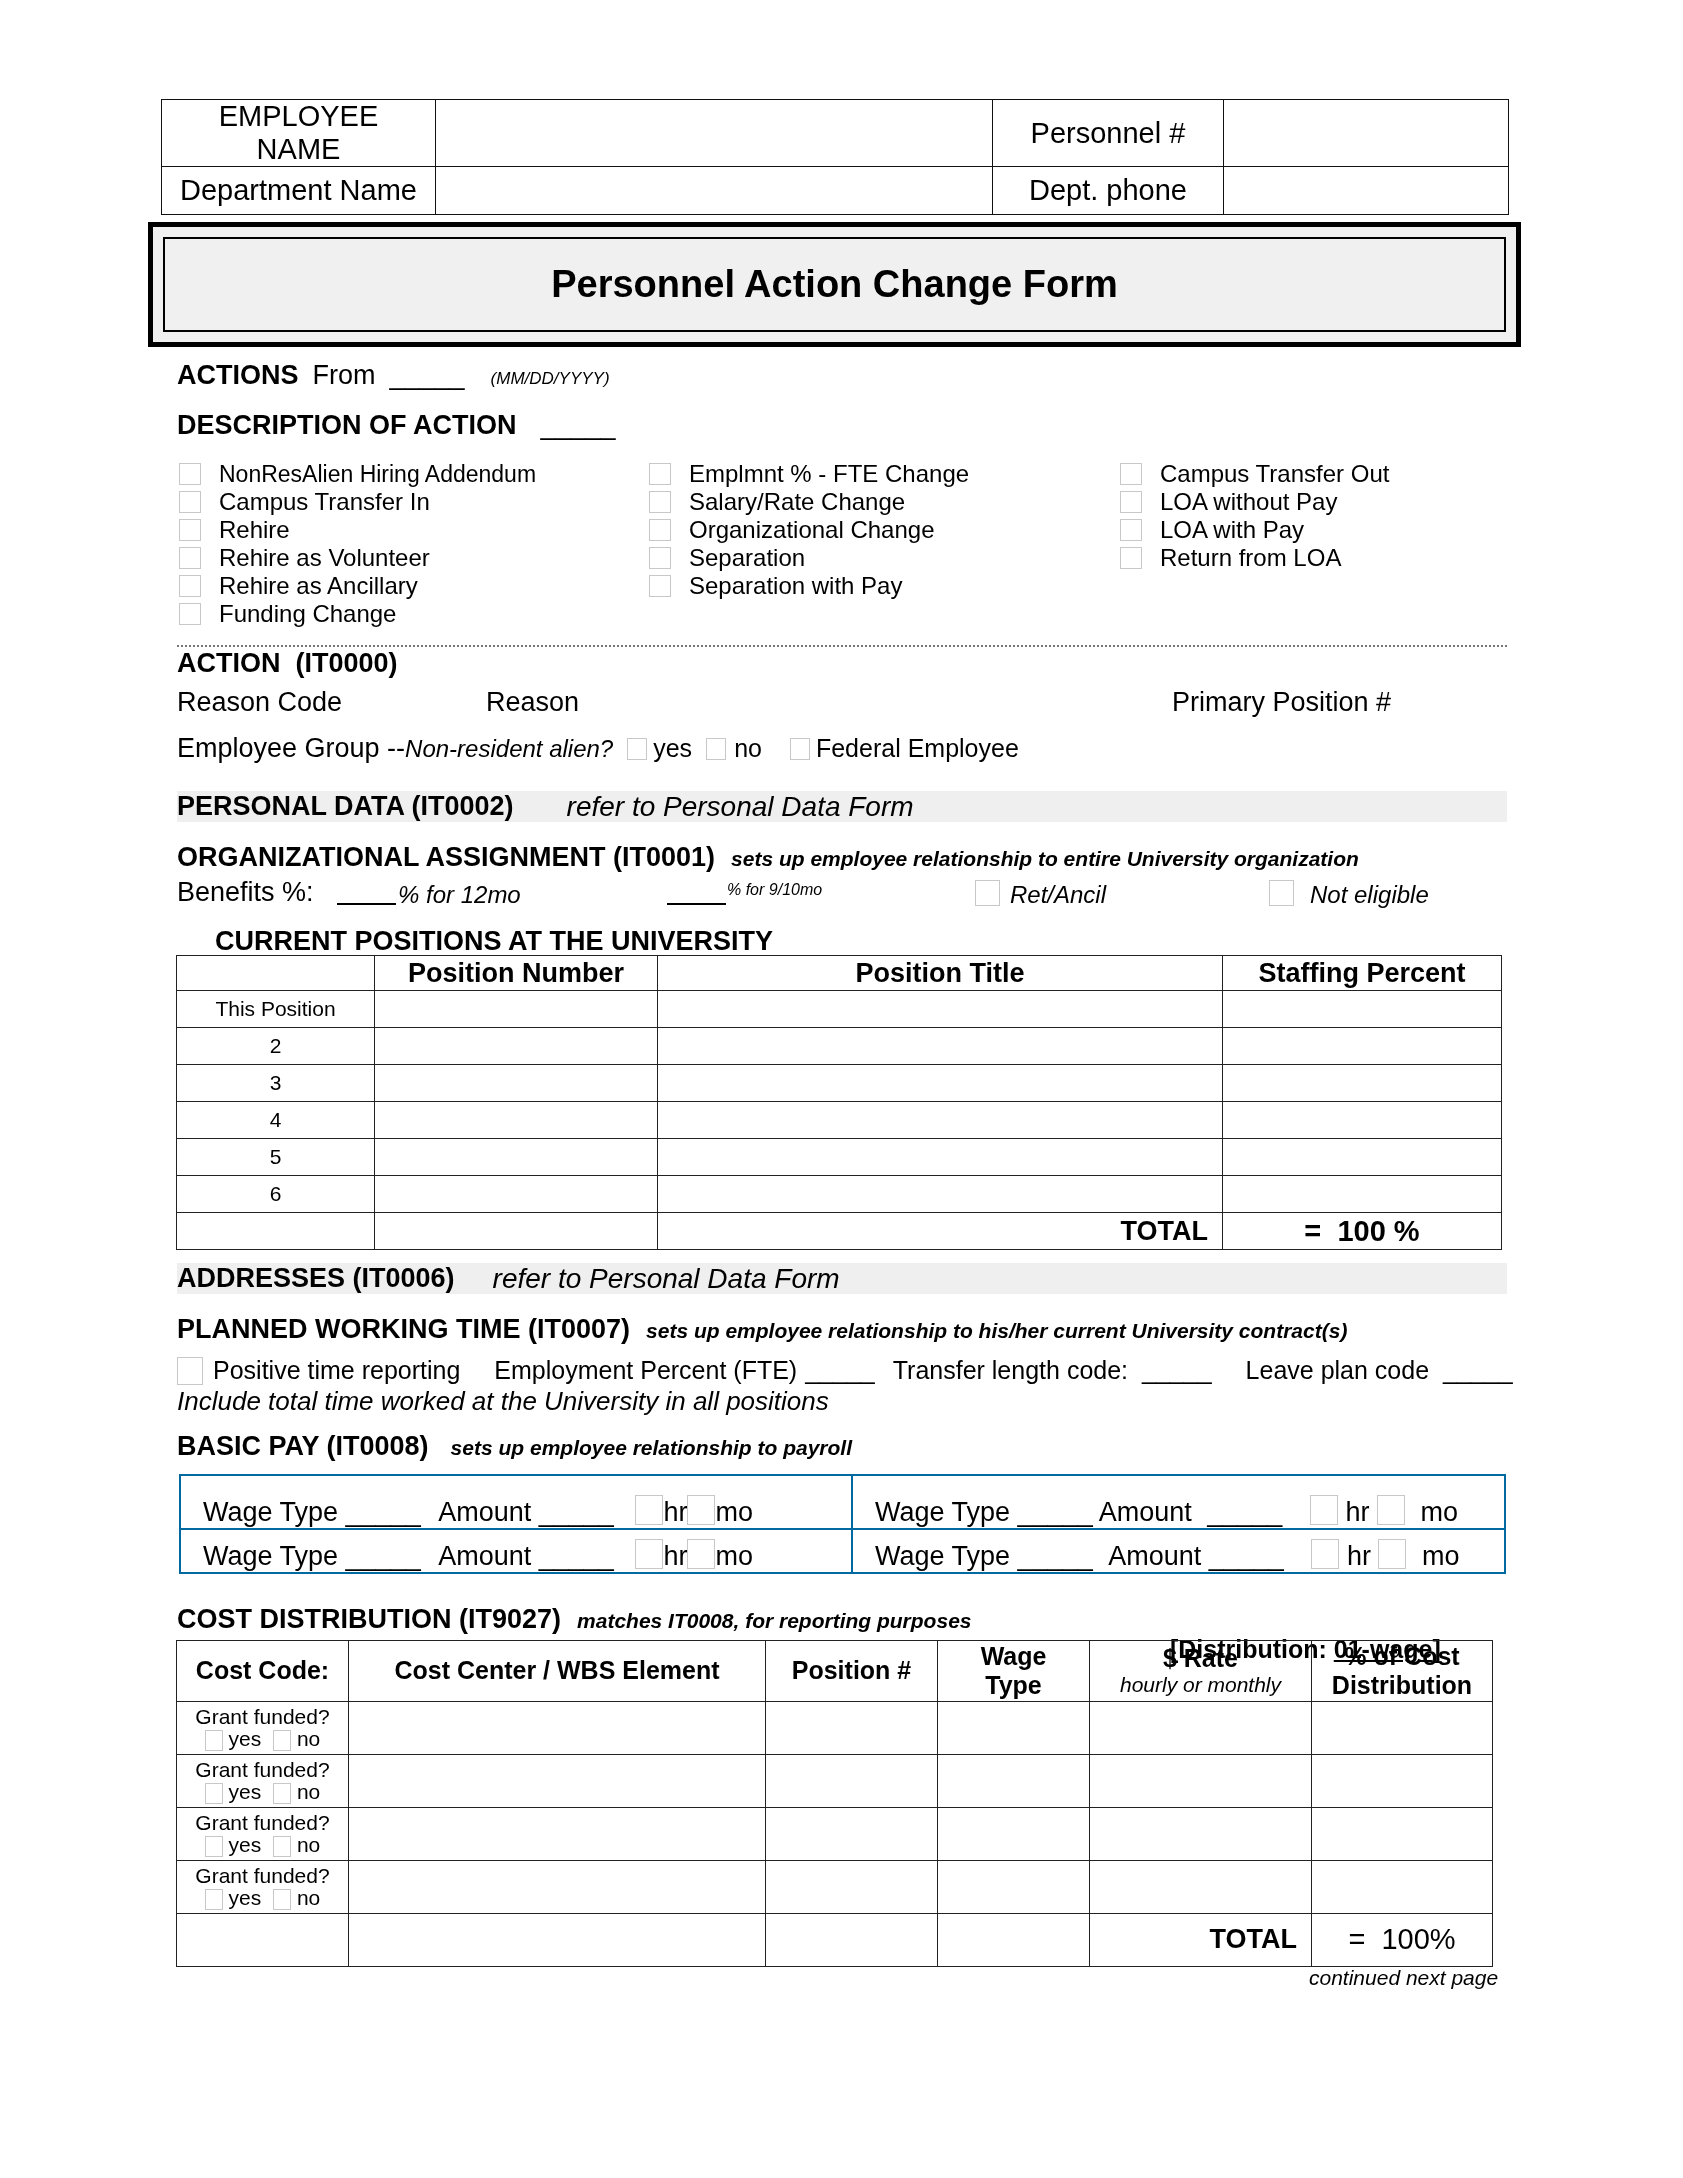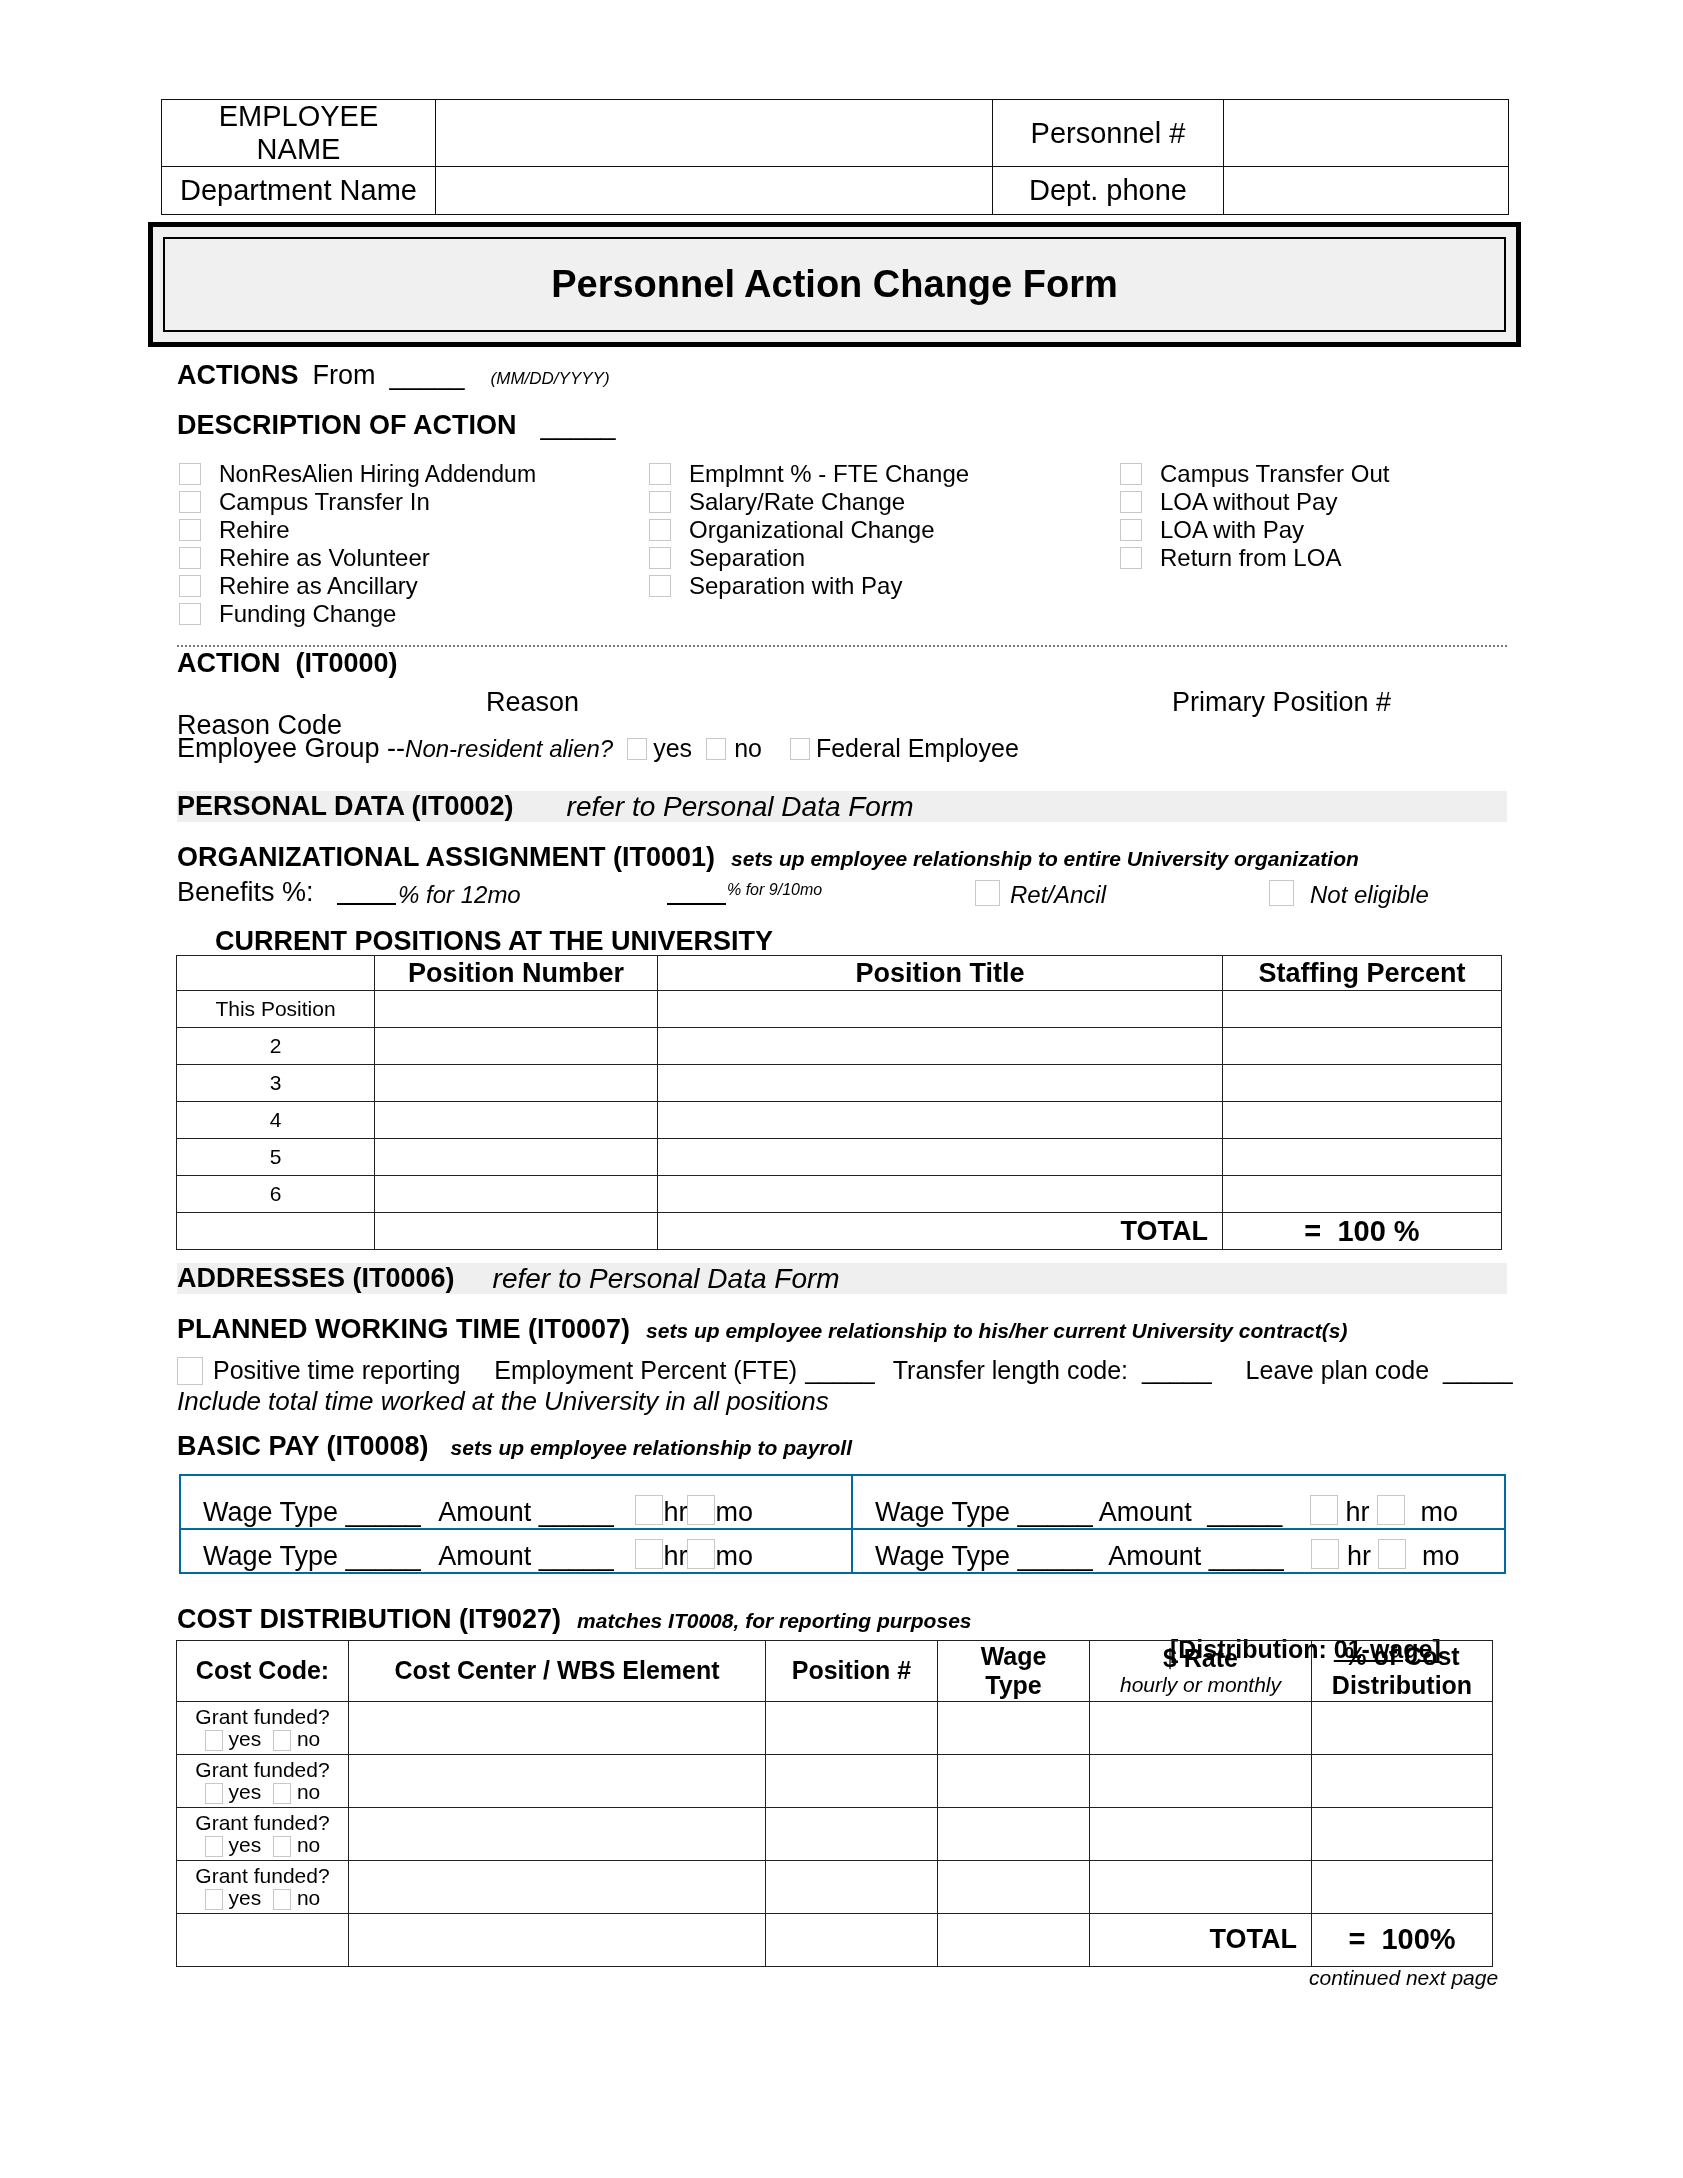--- a/index.html
+++ b/index.html
@@ -128,21 +128,21 @@
     </div>
   <div class="cb-item">
       <span class="cb"></span>
       <span>Return from LOA</span>
     </div>
 </div>
 
 <div class="abs dotted" style="left:177px; top:645px; width:1330px;"></div>
 
 <div class="abs h-sec" style="left:177px; top:648px; white-space:pre;">ACTION  (IT0000)</div>
-<div class="abs reg" style="left:177px; top:710px;">Reason Code</div>
+<div class="abs reg" style="left:177px; top:687px;">Reason Code</div>
 <div class="abs reg" style="left:486px; top:687px;">Reason</div>
 <div class="abs reg" style="left:1172px; top:687px;">Primary Position #</div>
 
 <div class="abs" style="left:177px; top:733px; display:flex; align-items:center; white-space:nowrap;">
   <span class="reg" style="white-space:pre;">Employee Group --</span>
   <span class="reg" style="font-style:italic; font-size:24px;">Non-resident alien?</span>
   <span class="cb cb-sm" style="margin-left:14px;"></span>
   <span class="reg" style="font-size:25px; margin-left:6px;">yes</span>
   <span class="cb cb-sm" style="margin-left:14px;"></span>
   <span class="reg" style="font-size:25px; margin-left:8px;">no</span>
@@ -363,19 +363,19 @@
     <td></td>
     <td></td>
     <td></td>
   </tr>
   <tr>
     <td style="height:34px;"></td>
     <td></td>
     <td></td>
     <td></td>
     <td style="text-align:right; padding-right:14px; font-weight:bold; font-size:27px;">TOTAL</td>
-    <td style="text-align:center; font-weight:bold; font-size:29px; white-space:pre;">=  100%</td>
+    <td style="text-align:center; font-weight:normal; font-size:29px; white-space:pre;">=  100%</td>
   </tr>
 </tbody>
   </table>
 
 <div class="abs" style="left:1309px; top:1966px; font-style:italic; font-size:21px;">continued next page</div>
 
 
 </body></html>

